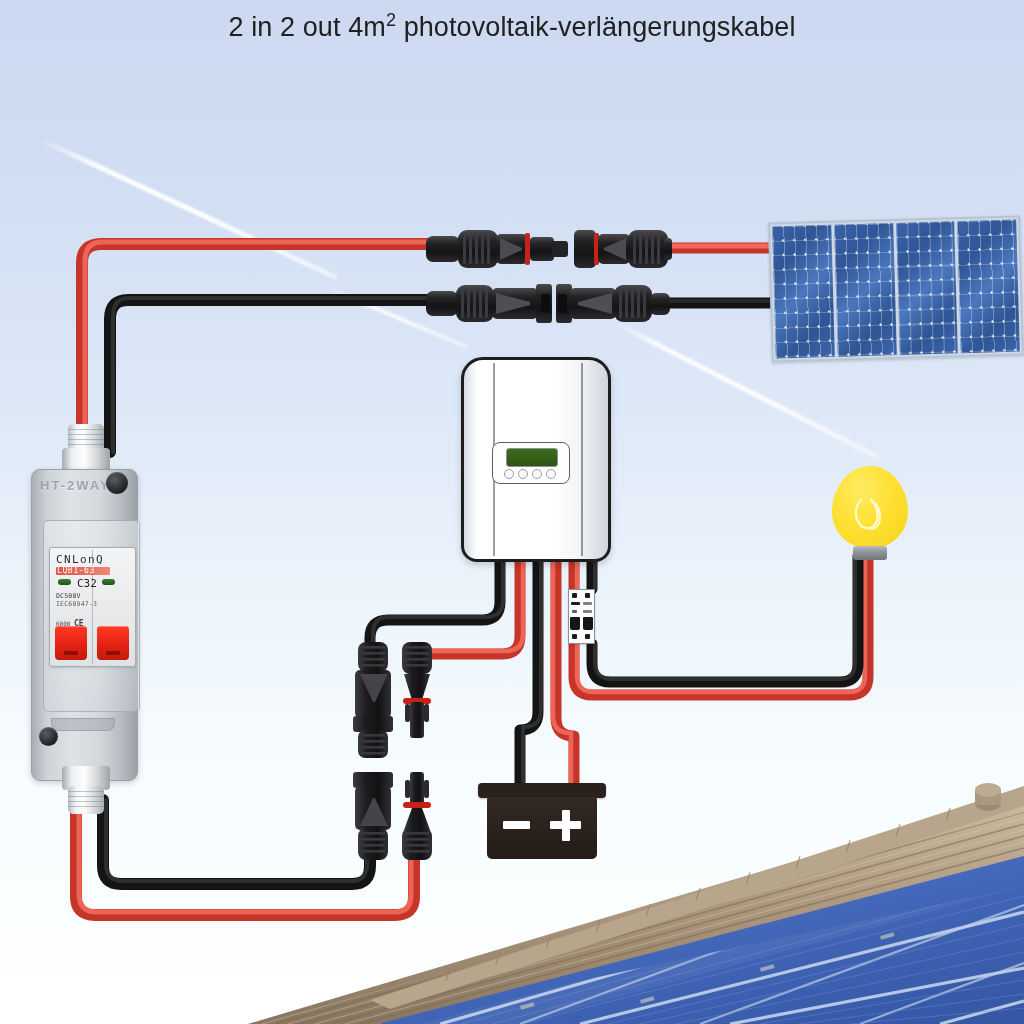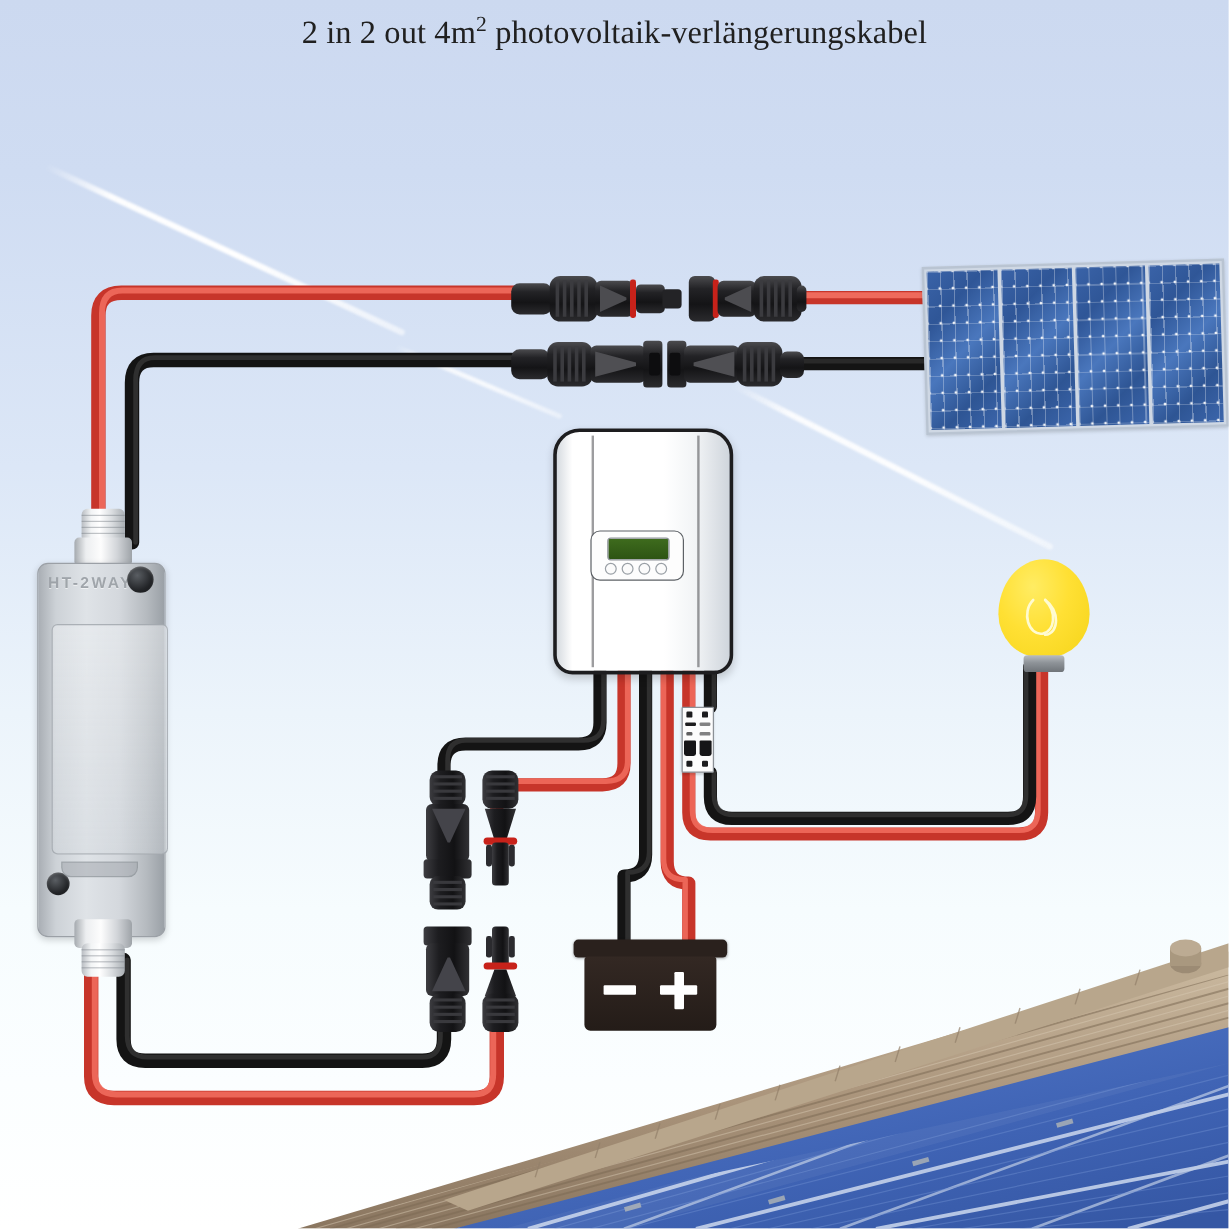--- a/index.html
+++ b/index.html
@@ -23,21 +23,21 @@
     margin-top:24px;line-height:1.05;
     background:linear-gradient(180deg,#7d1410 0%, #8d1a13 30%, #a82117 52%, #cf3522 74%, #e8533a 100%);
     -webkit-background-clip:text;background-clip:text;color:transparent;
     -webkit-text-fill-color:transparent;
     text-shadow:0 0 0 rgba(0,0,0,0);
     filter:drop-shadow(2px 3px 0px rgba(255,255,255,.85)) drop-shadow(-1px -1px 0 rgba(255,255,255,.6));
     font-family:"DejaVu Sans", sans-serif;
   }
   #subtitle{
     font-size:27px;color:#202020;margin-top:10px;font-weight:normal;
-    font-family:Liberation Serif, serif;letter-spacing:0.1px;
+    font-family:Liberation Sans, sans-serif;letter-spacing:0.1px;
   }
   #subtitle .sup{font-size:18px;vertical-align:super;}
 
   
   .streak{
     position:absolute;background:linear-gradient(90deg,rgba(255,255,255,0) 0%,rgba(255,255,255,.95) 18%,#ffffff 55%,rgba(255,255,255,.55) 100%);
     transform-origin:left center;border-radius:4px;filter:blur(1.1px);z-index:3;
   }
 
   
@@ -483,20 +483,39 @@
     </div>
     <div class="bx-nut" style="top:24px;"></div>
 
     <div class="bx-shell"></div>
     <div class="bx-emboss">HT-2WAY</div>
     <div class="bx-screw" style="left:88px;top:48px;"></div>
     <div class="bx-screw" style="left:21px;top:303px;width:19px;height:19px;"></div>
 
     <div class="bx-window"></div>
 
+    <div class="bx-brk">
+      <div class="bk-divider"></div>
+      <div class="bk-brand">CNLonQ</div>
+      <div class="bk-red"></div>
+      <div class="bk-redtxt">LQB1-63</div>
+      <div class="bk-led" style="left:8px;top:31px;"></div>
+      <div class="bk-led" style="left:52px;top:31px;"></div>
+      <div class="bk-c32">C32</div>
+      <div class="bk-spec" style="top:44px;">DC500V</div>
+      <div class="bk-spec" style="top:52px;opacity:.8;">IEC60947-3</div>
+      <div class="bk-ce">6000</div>
+      <div class="bk-ce" style="left:24px;top:71px;font-size:8px;font-weight:bold;">CE</div>
+      <div class="bk-lever" style="left:5px;">
+          <i></i>
+        </div>
+      <div class="bk-lever" style="left:47px;">
+          <i></i>
+        </div>
+    </div>
 
     <div class="bx-bottomslot"></div>
 
     <div class="bx-nut" style="top:342px;"></div>
     <div class="bx-gland" style="top:362px;height:28px;">
       <span class="rib" style="top:5px;"></span>
         <span class="rib" style="top:10px;"></span>
       <span class="rib" style="top:15px;"></span>
         <span class="rib" style="top:20px;"></span>
     </div>

